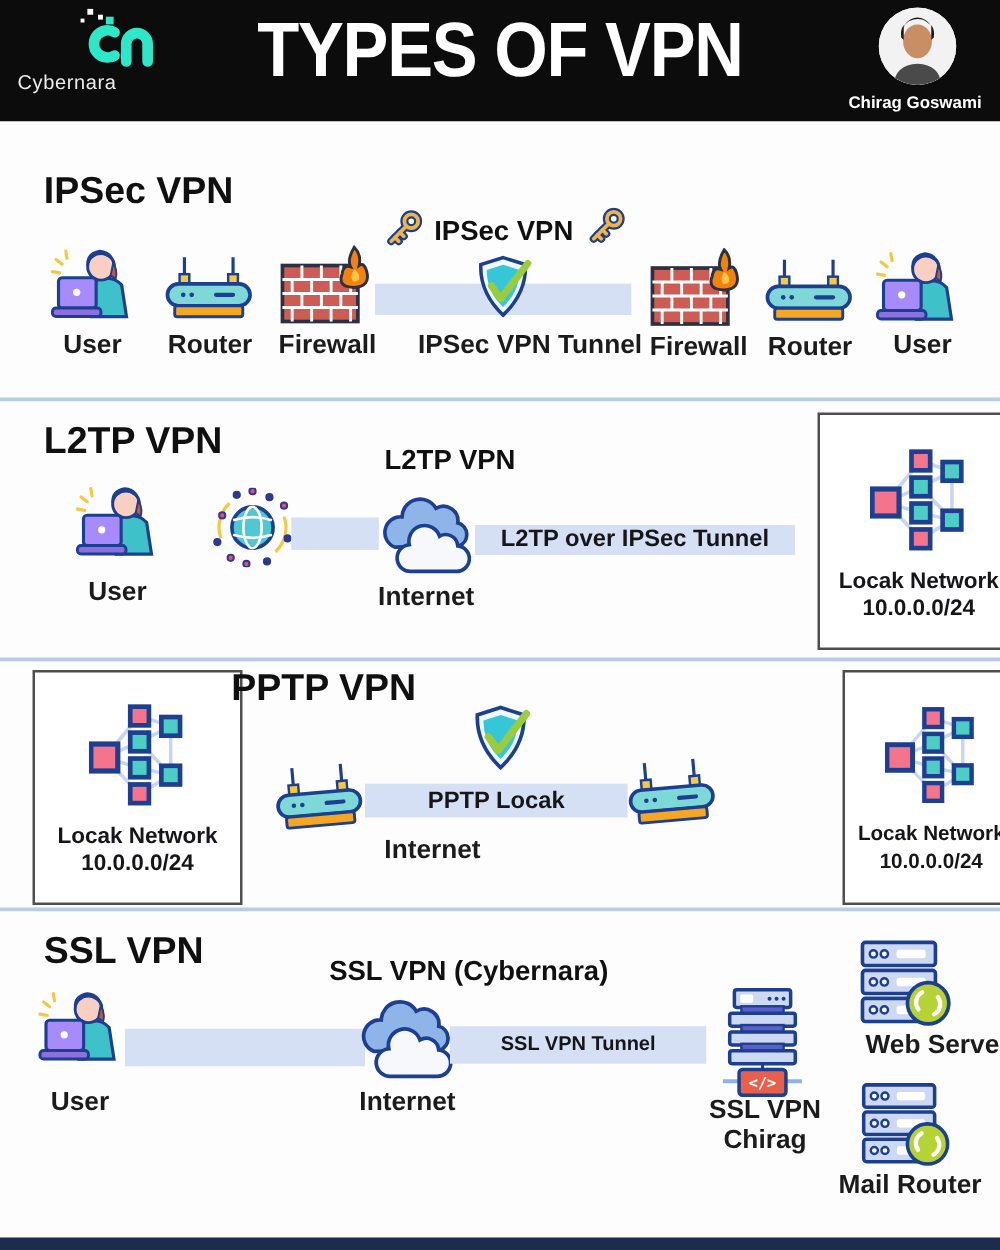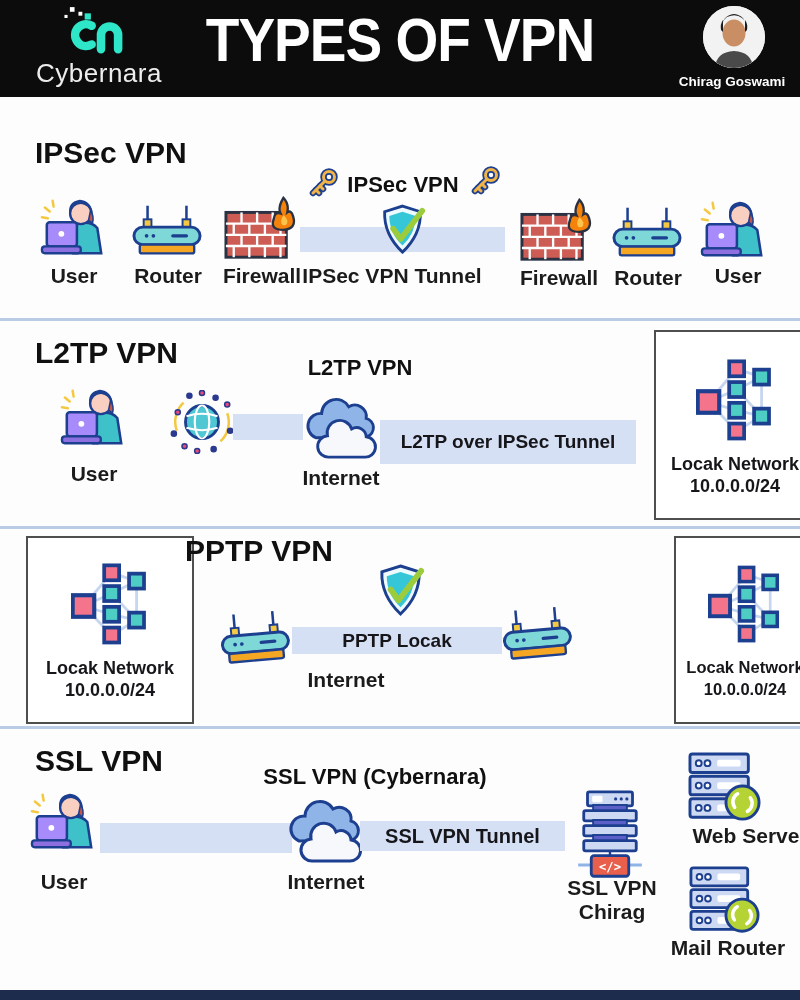--- a/index.html
+++ b/index.html
@@ -1,22 +1,22 @@
 <!DOCTYPE html>
 <html><head>
 <meta charset="utf-8">
 <style>
   html,body{margin:0;padding:0;background:#e9e9e9;}
   .page{position:relative;width:800px;height:1000px;background:#fdfdfd;overflow:hidden;
         font-family:"Liberation Sans",sans-serif;}
   .abs{position:absolute;}
   
   .header{position:absolute;left:0;top:0;width:800px;height:97px;background:#0c0c0c;}
-  .brand{position:absolute;left:14px;top:58px;width:170px;text-align:center;color:#ededed;
-         font-size:26px;letter-spacing:.5px;}
+  .brand{position:absolute;left:14px;top:58px;width:170px;text-align:left;color:#ededed;
+         font-size:16px;letter-spacing:.5px;}
   .title{position:absolute;left:160px;top:4px;width:480px;text-align:center;color:#ffffff;
          font-size:55px;font-weight:bold;letter-spacing:-1px;transform:scale(1,1.12);
          transform-origin:top center;white-space:nowrap;}
   .author{position:absolute;left:656px;top:74px;width:152px;text-align:center;color:#ffffff;
           font-size:13.5px;font-weight:bold;white-space:nowrap;}
   .avatar{position:absolute;left:703px;top:6px;width:62px;height:62px;border-radius:50%;
           overflow:hidden;background:#f5f5f5;}
   
   .h2{position:absolute;font-size:30px;font-weight:bold;color:#101010;white-space:nowrap;}
   .lbl{position:absolute;font-size:21px;font-weight:bold;color:#1b1b1b;text-align:center;white-space:nowrap;}
@@ -276,42 +276,42 @@
     <svg class="ic abs" style="left:612px;top:204px" width="70" height="58">
         <use href="#s-router"></use>
       </svg>
     <svg class="ic abs" style="left:700px;top:198px" width="68" height="64">
         <use href="#s-user"></use>
       </svg>
 
     <div class="lbl" style="left:30px;top:264px;width:88px">User</div>
     <div class="lbl" style="left:123px;top:264px;width:90px">Router</div>
     <div class="lbl" style="left:215px;top:264px;width:94px">Firewall</div>
-    <div class="lbl" style="left:297px;top:264px;width:190px">IPSec VPN Tunnel</div>
+    <div class="lbl" style="left:329px;top:264px;width:190px">IPSec VPN Tunnel</div>
     <div class="lbl" style="left:512px;top:266px;width:94px">Firewall</div>
     <div class="lbl" style="left:603px;top:266px;width:90px">Router</div>
     <div class="lbl" style="left:698px;top:264px;width:80px">User</div>
   </div>
   <div class="divider" style="top:318px"></div>
 
   <div>
     <div class="h2" style="left:35px;top:336px">L2TP VPN</div>
     <div class="tunneltitle" style="left:300px;top:355px;width:120px">L2TP VPN</div>
 
     <svg class="ic abs" style="left:60px;top:386px" width="68" height="64">
         <use href="#s-user"></use>
       </svg>
     <svg class="ic abs" style="left:170px;top:390px" width="64" height="64">
         <use href="#s-globe"></use>
       </svg>
     <div class="bar" style="left:233px;top:414px;width:70px;height:26px"></div>
     <svg class="ic abs" style="left:303px;top:396px" width="76" height="64">
         <use href="#s-cloud"></use>
       </svg>
-    <div class="bar" style="left:380px;top:420px;width:256px;height:44px">
+    <div class="bar" style="left:380px;top:420px;width:256px;height:24px">
       <div class="bartext">L2TP over IPSec Tunnel</div>
     </div>
 
     <div class="lbl" style="left:56px;top:462px;width:76px">User</div>
     <div class="lbl" style="left:295px;top:466px;width:92px">Internet</div>
 
     <div class="netbox" style="left:636px;top:330px;width:158px;height:186px">
       <svg class="ic abs" style="left:40px;top:26px" width="78" height="88">
           <use href="#s-network"></use>
         </svg>
@@ -362,21 +362,21 @@
     <div class="tunneltitle" style="left:240px;top:764px;width:270px">SSL VPN (Cybernara)</div>
 
     <svg class="ic abs" style="left:30px;top:790px" width="68" height="64">
         <use href="#s-user"></use>
       </svg>
     <div class="bar" style="left:100px;top:823px;width:192px;height:30px"></div>
     <svg class="ic abs" style="left:286px;top:798px" width="78" height="66">
         <use href="#s-cloud"></use>
       </svg>
     <div class="bar" style="left:360px;top:821px;width:205px;height:30px">
-      <div class="bartext" style="font-size:20px">SSL VPN Tunnel</div>
+      <div class="bartext" style="font-size:16px">SSL VPN Tunnel</div>
     </div>
     <svg class="ic abs" style="left:578px;top:790px" width="64" height="90">
         <use href="#s-sslserver"></use>
       </svg>
     <svg class="ic abs" style="left:688px;top:752px" width="74" height="72">
         <use href="#s-server3"></use>
       </svg>
     <svg class="ic abs" style="left:688px;top:866px" width="74" height="70">
         <use href="#s-server3"></use>
       </svg>

